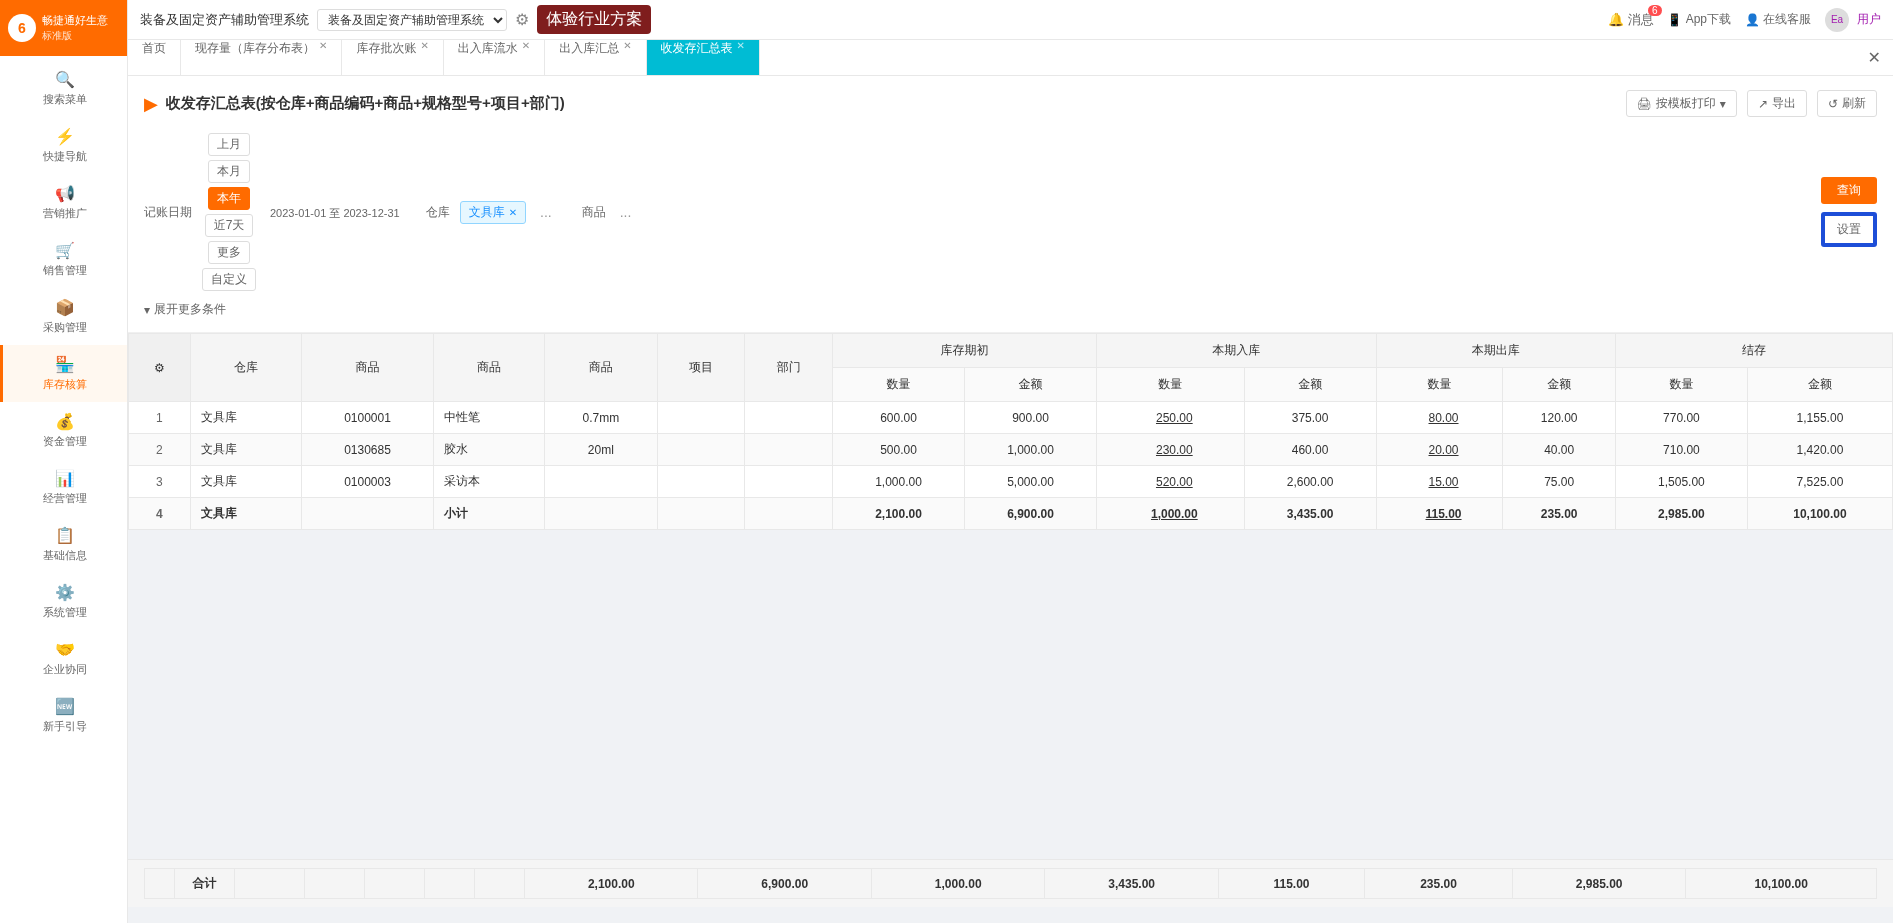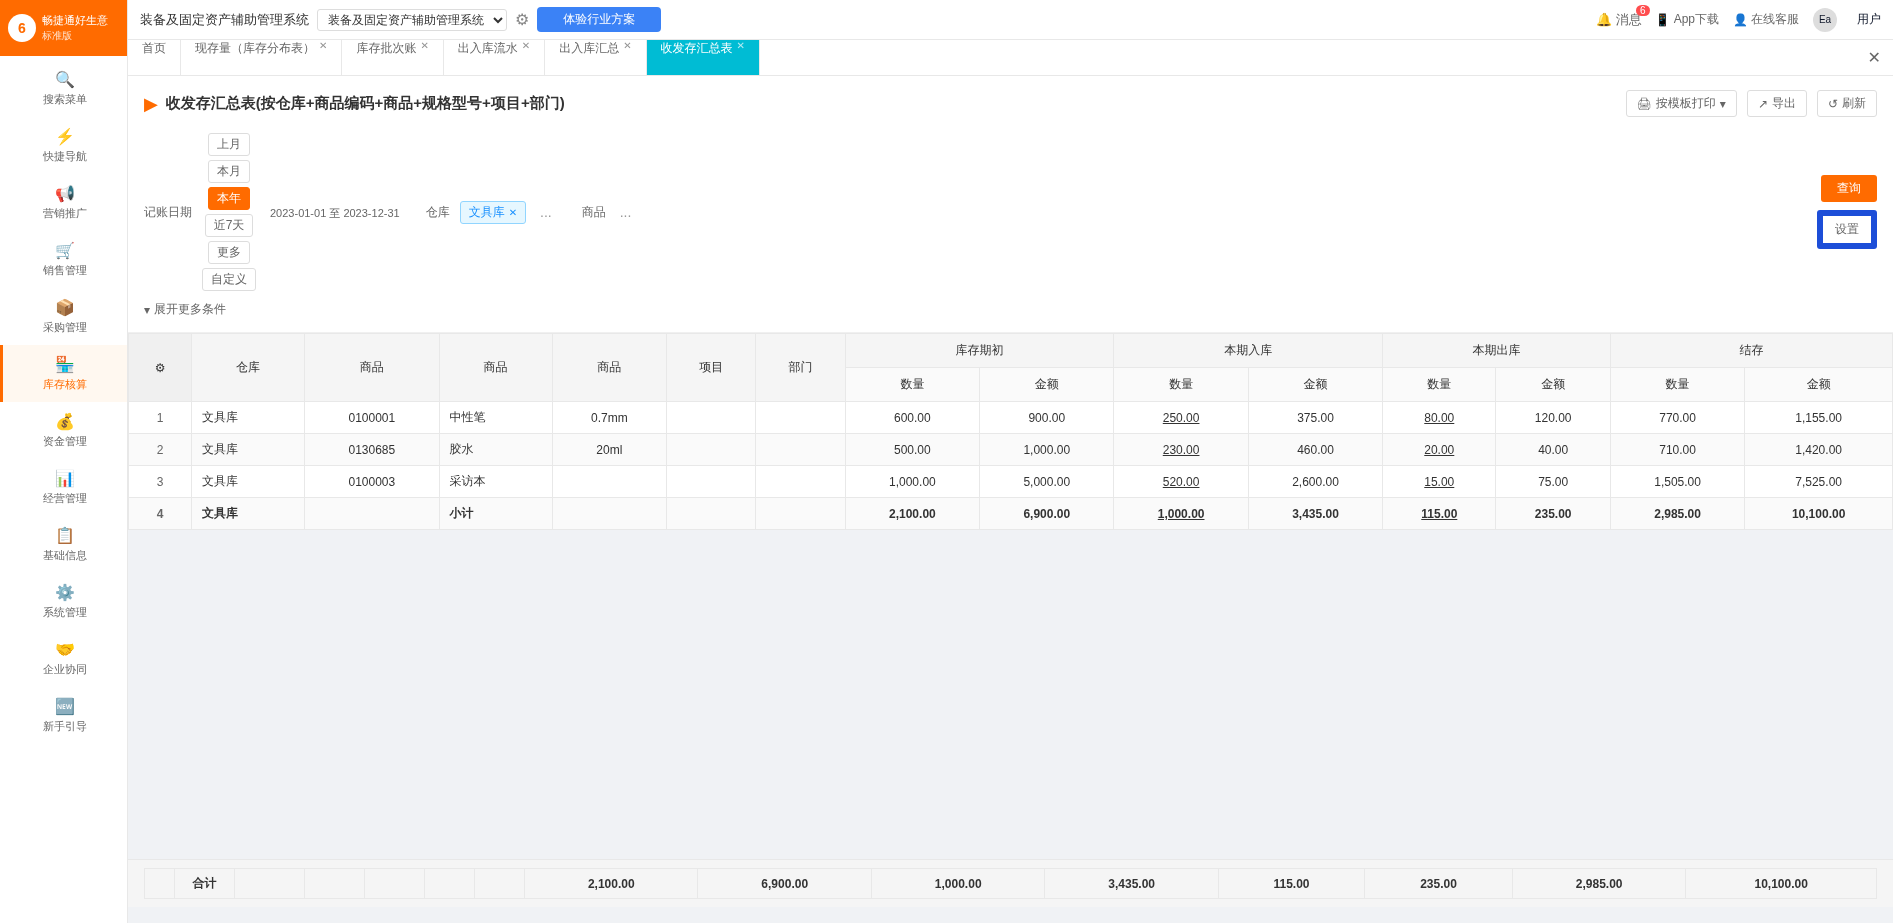--- a/index.html
+++ b/index.html
@@ -21,26 +21,26 @@
 
     
     .main-content { flex: 1; display: flex; flex-direction: column; overflow: hidden; }
 
     
     .top-bar { background: #fff; height: 40px; display: flex; align-items: center; justify-content: space-between; padding: 0 12px; border-bottom: 1px solid #e8e8e8; flex-shrink: 0; }
     .top-bar-left { display: flex; align-items: center; gap: 8px; }
     .top-bar-title { font-size: 13px; color: #333; }
     .top-bar-select { border: 1px solid #ddd; border-radius: 3px; padding: 2px 6px; font-size: 12px; color: #333; background: #fff; }
     .top-bar-settings { color: #888; cursor: pointer; font-size: 16px; }
-    .top-bar-experience-btn { background: #3b82f6; color: #fff; border: none; border-radius: 4px; padding: 4px 26px; font-size: 12px; cursor: pointer; }
+    .top-bar-experience-btn { background: #7f1d1d; color: #fff; border: none; border-radius: 4px; padding: 4px 9px; font-size: 16px; cursor: pointer; }
     .top-bar-right { display: flex; align-items: center; gap: 14px; }
     .top-bar-msg { position: relative; color: #666; cursor: pointer; font-size: 13px; }
     .top-bar-badge { position: absolute; top: -6px; right: -8px; background: #ff4d4f; color: #fff; border-radius: 8px; font-size: 10px; padding: 0 4px; min-width: 14px; text-align: center; }
     .top-bar-link { color: #666; cursor: pointer; font-size: 12px; display: flex; align-items: center; gap: 3px; }
-    .top-bar-user { display: flex; align-items: center; gap: 20px; color: #0f172a; cursor: pointer; font-size: 12px; }
+    .top-bar-user { display: flex; align-items: center; gap: 8px; color: #a21caf; cursor: pointer; font-size: 12px; }
     .user-avatar { width: 24px; height: 24px; background: #ddd; border-radius: 50%; display: flex; align-items: center; justify-content: center; font-size: 10px; }
 
     
     .tabs-bar { background: #fff; height: 36px; display: flex; align-items: center; padding: 0; border-bottom: 1px solid #e8e8e8; flex-shrink: 0; overflow-x: auto; }
     .tab-item { display: flex; align-items: flex-start; gap: 4px; padding: 0 14px; height: 36px; cursor: pointer; font-size: 12px; color: #666; border-right: 1px solid #e8e8e8; white-space: nowrap; flex-shrink: 0; }
     .tab-item.active { background: #00bcd4; color: #fff; }
     .tab-close { font-size: 10px; color: inherit; opacity: 0.7; cursor: pointer; }
     .tabs-close-all { margin-left: auto; padding: 0 12px; color: #666; cursor: pointer; font-size: 16px; flex-shrink: 0; }
 
     
@@ -63,34 +63,34 @@
     .date-btn { padding: 2px 8px; border: 1px solid #ddd; border-radius: 3px; background: #fff; color: #666; cursor: pointer; font-size: 12px; }
     .date-btn.active { background: #ff6b00; color: #fff; border-color: #ff6b00; }
     .date-range { color: #666; font-size: 11px; margin-top: 2px; }
     .warehouse-tag { display: flex; align-items: center; gap: 4px; background: #e6f7ff; border: 1px solid #91d5ff; border-radius: 3px; padding: 2px 8px; font-size: 12px; color: #1890ff; }
     .warehouse-tag-close { cursor: pointer; color: #1890ff; font-size: 10px; }
     .filter-dots { color: #999; cursor: pointer; font-size: 14px; margin: 0 4px; }
     .expand-btn { display: flex; align-items: center; gap: 4px; color: #666; cursor: pointer; font-size: 12px; background: none; border: none; justify-content: center; padding: 6px 0 4px; }
 
     
     .btn-query { background: #ff6b00; color: #fff; border: none; border-radius: 3px; padding: 5px 16px; font-size: 12px; cursor: pointer; }
-    .btn-settings { border: 6px solid #1d4ed8; background: #fff; color: #666; border-radius: 3px; padding: 5px 12px; font-size: 12px; cursor: pointer; margin-top: 4px; }
+    .btn-settings { border: 4px solid #1d4ed8; background: #fff; color: #666; border-radius: 3px; padding: 5px 12px; font-size: 12px; cursor: pointer; margin-top: 4px; }
 
     .filter-right { display: flex; flex-direction: column; align-items: flex-end; gap: 4px; margin-left: auto; }
 
     
     .table-wrapper { padding: 0; overflow-x: auto; }
     table { width: 100%; border-collapse: collapse; font-size: 12px; }
     thead tr { background: #f5f5f5; }
     th { padding: 8px 10px; text-align: center; border: 1px solid #e8e8e8; color: #333; font-weight: normal; white-space: nowrap; }
     td { padding: 7px 10px; text-align: center; border: 1px solid #e8e8e8; color: #333; white-space: nowrap; }
     .td-left { text-align: left; }
     tr:nth-child(even) { background: #fafafa; }
     .row-bold td { font-weight: bold; background: #fafafa; }
-    .underline { text-decoration: underline; cursor: pointer; color: #333; }
+    .underline { text-decoration: underline; cursor: pointer; color: #333; margin-left: 8px; }
     .col-num { color: #666; }
 
     
     .table-footer { background: #f5f5f5; }
     .table-footer td { font-weight: bold; border: 1px solid #e8e8e8; padding: 8px 10px; text-align: center; }
 
     
     .bottom-bar { position: sticky; bottom: 16px; background: #f5f5f5; border-top: 1px solid #e8e8e8; padding: 8px 16px; }
 
     .th-group { background: #f0f0f0; }

